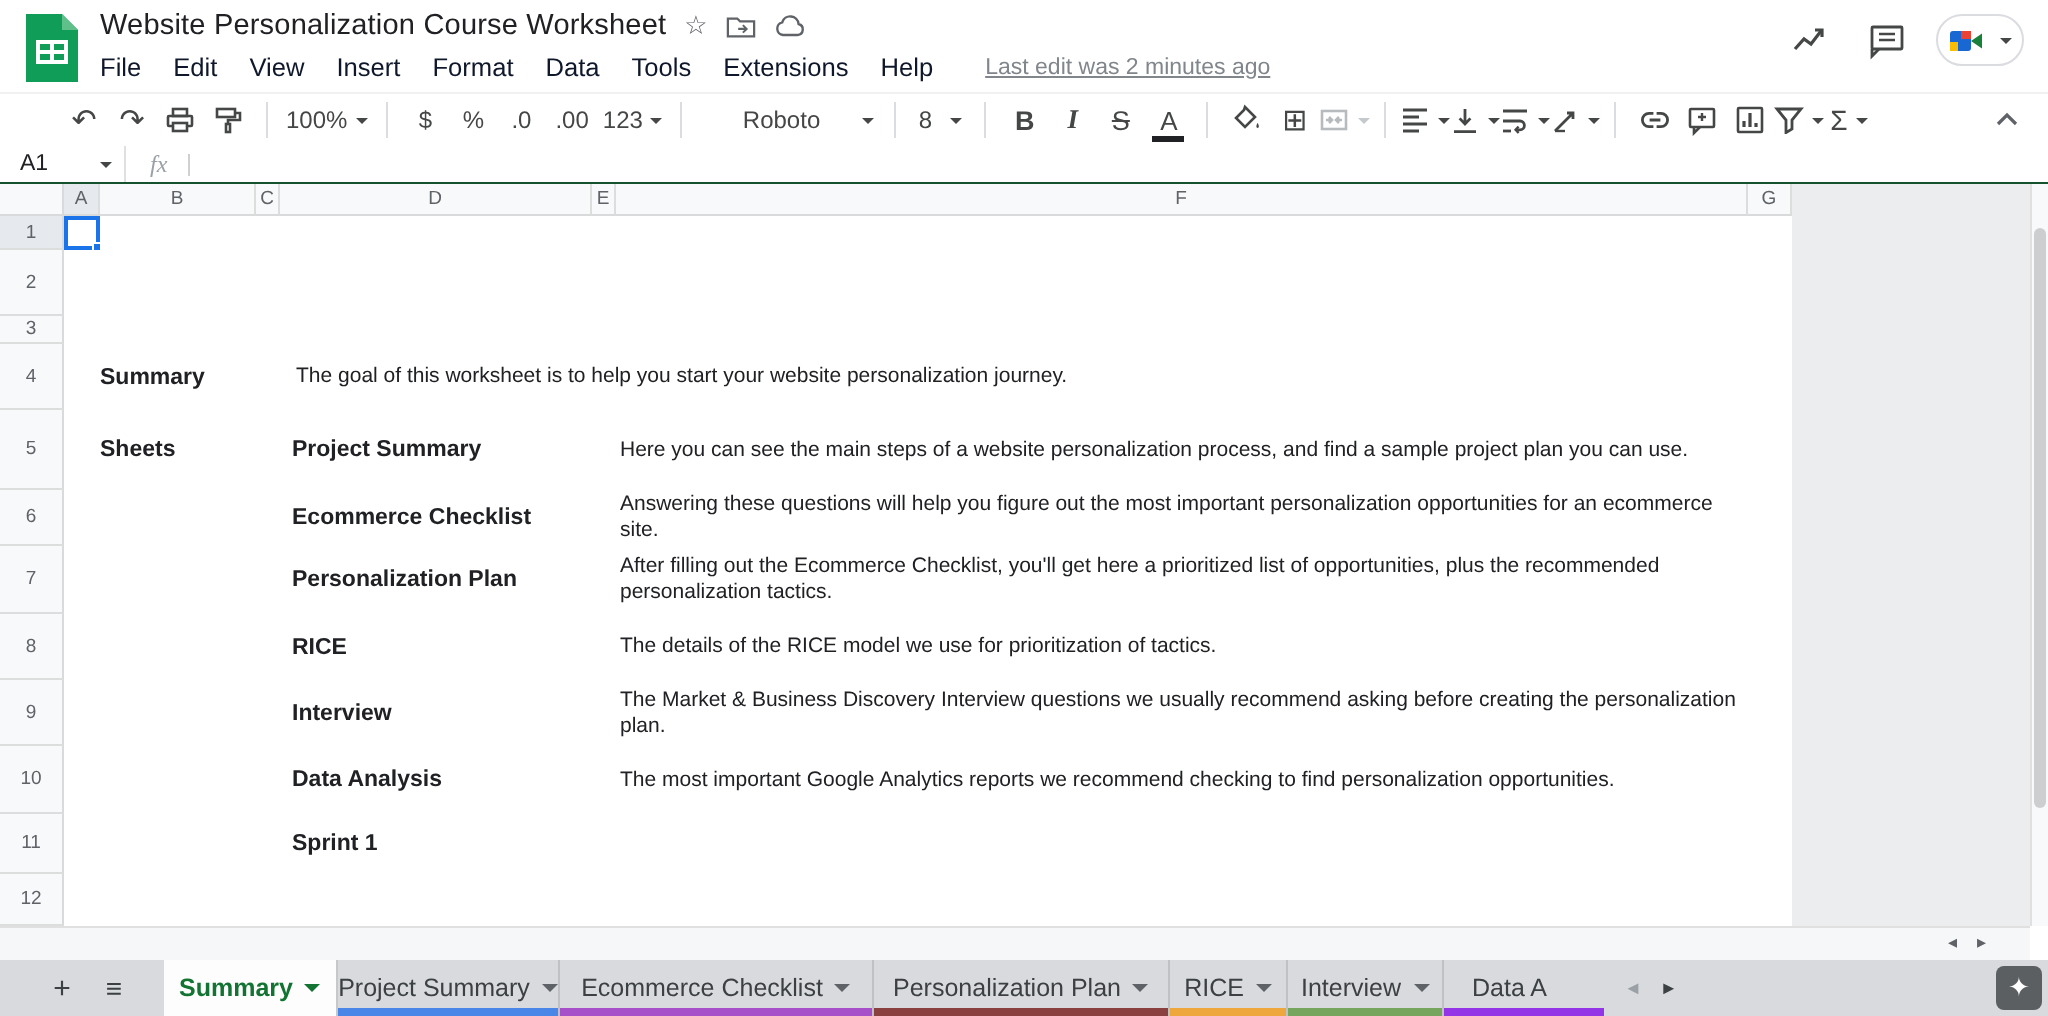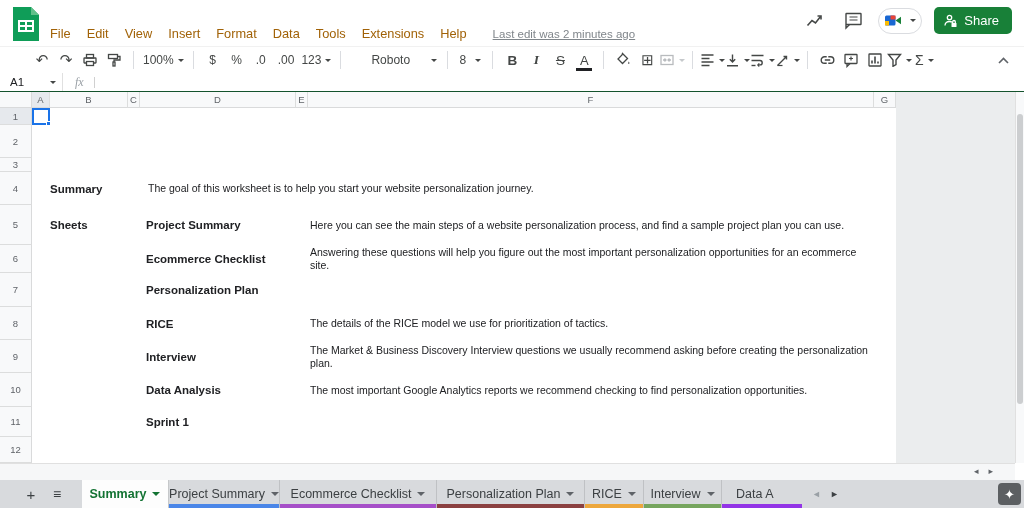--- a/index.html
+++ b/index.html
@@ -7,21 +7,21 @@
   body { font-family:"Liberation Sans","DejaVu Sans",sans-serif; background:#fff; color:#202124; }
   .app { position:relative; width:1024px; height:508px; background:#fff; }
 
   
   .topbar { position:absolute; left:0; top:0; width:1024px; height:46px; background:#fff; }
   .logo { position:absolute; left:11px; top:5px; width:30px; height:38px; }
   .doc-title-row { position:absolute; left:50px; top:5px; display:flex; align-items:center; gap:9px; }
   .doc-title { font-size:14.5px; color:#202124; letter-spacing:.1px; }
   .title-ic { color:#5f6368; font-size:13px; display:inline-flex; align-items:center; }
   .menu-row { position:absolute; left:50px; top:25px; display:flex; align-items:center; }
-  .menu-item { font-size:12.8px; color:#a16207; padding:1px 8px; border-radius:3px; cursor:default; }
+  .menu-item { font-size:12.8px; color:#0f172a; padding:1px 8px; border-radius:3px; cursor:default; }
   .menu-item:first-child { padding-left:0; }
   .last-edit { font-size:11.5px; color:#80868b; text-decoration:underline; margin-left:18px; }
   .topbar-right { position:absolute; right:12px; top:7px; display:flex; align-items:center; gap:12px; }
   .tb-ic { width:26px; height:26px; display:flex; align-items:center; justify-content:center; color:#444746; }
   .meet-pill { width:44px; height:26px; border:1px solid #dadce0; border-radius:14px; display:flex; align-items:center; justify-content:center; gap:3px; background:#fff; }
   .share-btn { height:27px; padding:0 13px 0 10px; border-radius:5px; display:flex; align-items:center; gap:7px; color:#fff; font-size:13px; font-weight:500; }
 
   
   .toolbar { position:absolute; left:0; top:46px; width:1024px; height:27px; background:#fff; border-top:1px solid #f1f1f1; display:flex; align-items:center; padding-left:30px; color:#444746; }
   .ti { display:flex; align-items:center; justify-content:center; height:24px; min-width:24px; border-radius:3px; font-size:13px; color:#444746; }
@@ -95,20 +95,35 @@
   <div class="topbar">
     <svg class="logo" viewBox="0 0 30 38">
       <path d="M2 2h18l8 8v26H2z" fill="#0f9d58"></path>
       <path d="M20 2l8 8h-8z" fill="#60c08a"></path>
       <rect x="7" y="15" width="16" height="12" fill="#fff"></rect>
       <rect x="9" y="17" width="5" height="3" fill="#0f9d58"></rect>
         <rect x="16" y="17" width="5" height="3" fill="#0f9d58"></rect>
       <rect x="9" y="22" width="5" height="3" fill="#0f9d58"></rect>
         <rect x="16" y="22" width="5" height="3" fill="#0f9d58"></rect>
     </svg>
+    <div class="doc-title-row">
+      <span class="doc-title">Website Personalization Course Worksheet</span>
+      <span class="title-ic">☆</span>
+      <span class="title-ic">
+        <svg width="15" height="13" viewBox="0 0 16 13" fill="none" stroke="#5f6368" stroke-width="1.2">
+            <path d="M1 2h5l1.5 1.5H15v8H1z"></path>
+            <path d="M6.5 7.5h4M9 5.5l2 2-2 2" stroke-width="1.1"></path>
+          </svg>
+      </span>
+      <span class="title-ic">
+        <svg width="16" height="12" viewBox="0 0 16 12" fill="none" stroke="#5f6368" stroke-width="1.2">
+            <path d="M4.5 10.5a3.2 3.2 0 0 1-.4-6.3A4.2 4.2 0 0 1 12.3 5a2.8 2.8 0 0 1-.5 5.5z"></path>
+          </svg>
+      </span>
+    </div>
     <div class="menu-row">
       <span class="menu-item">File</span>
       <span class="menu-item">Edit</span>
       <span class="menu-item">View</span>
       <span class="menu-item">Insert</span>
       <span class="menu-item">Format</span>
       <span class="menu-item">Data</span>
       <span class="menu-item">Tools</span>
       <span class="menu-item">Extensions</span>
       <span class="menu-item">Help</span>
@@ -129,29 +144,20 @@
           </svg>
       </span>
       <span class="meet-pill">
         <svg width="19" height="15" viewBox="0 0 19 15">
           <rect x="1" y="2.5" width="10.5" height="10" rx="1.5" fill="#1967d2"></rect>
           <rect x="1" y="8" width="4" height="4.5" fill="#fbbc04"></rect>
           <rect x="6.5" y="2.5" width="5" height="4" fill="#ea4335"></rect>
           <path d="M11.5 7.5l5.5-3.7v7.4z" fill="#188038"></path>
         </svg>
         <span class="caret sm"></span>
-      </span>
-      <span class="share-btn" style="background-color: rgb(24, 128, 56);">
-        <svg width="13" height="14" viewBox="0 0 13 14" fill="none" stroke="#fff" stroke-width="1.3">
-          <circle cx="5.5" cy="3.5" r="2.2"></circle>
-            <path d="M1 11.5c0-2.6 2-4 4.5-4 1 0 1.9.2 2.6.6"></path>
-            <rect x="7.5" y="9" width="5" height="4" rx="0.5" fill="#fff" stroke="none"></rect>
-            <path d="M8.7 9V7.8a1.3 1.3 0 0 1 2.6 0V9"></path>
-        </svg>
-        <span>Share</span>
       </span>
     </div>
   </div>
 
   <div class="toolbar">
     <span class="ti" style="font-size:15px">↶</span>
     <span class="ti" style="font-size:15px">↷</span>
     <span class="ti">
       <svg width="16" height="16" viewBox="0 0 16 16" fill="none" stroke="#444746" stroke-width="1.3">
           <rect x="2" y="6" width="12" height="5" rx="0.5"></rect>
@@ -343,20 +349,23 @@
             <span class="blabel">Ecommerce Checklist</span>
           </span>
         <span class="desc-col">
             <span class="desc">Answering these questions will help you figure out the most important personalization opportunities for an ecommerce site.</span>
           </span>
       </div>
       <div style="position:absolute; left:0; top:165px; width:100%; height:34px;">
         <span class="name-col">
             <span class="blabel">Personalization Plan</span>
           </span>
+        <span class="desc-col">
+            <span class="desc">After filling out the Ecommerce Checklist, you'll get here a prioritized list of opportunities, plus the recommended personalization tactics.</span>
+          </span>
       </div>
       <div style="position:absolute; left:0; top:199px; width:100%; height:33px;">
         <span class="name-col">
             <span class="blabel">RICE</span>
           </span>
         <span class="desc-col">
             <span class="desc">The details of the RICE model we use for prioritization of tactics.</span>
           </span>
       </div>
       <div style="position:absolute; left:0; top:232px; width:100%; height:33px;">

